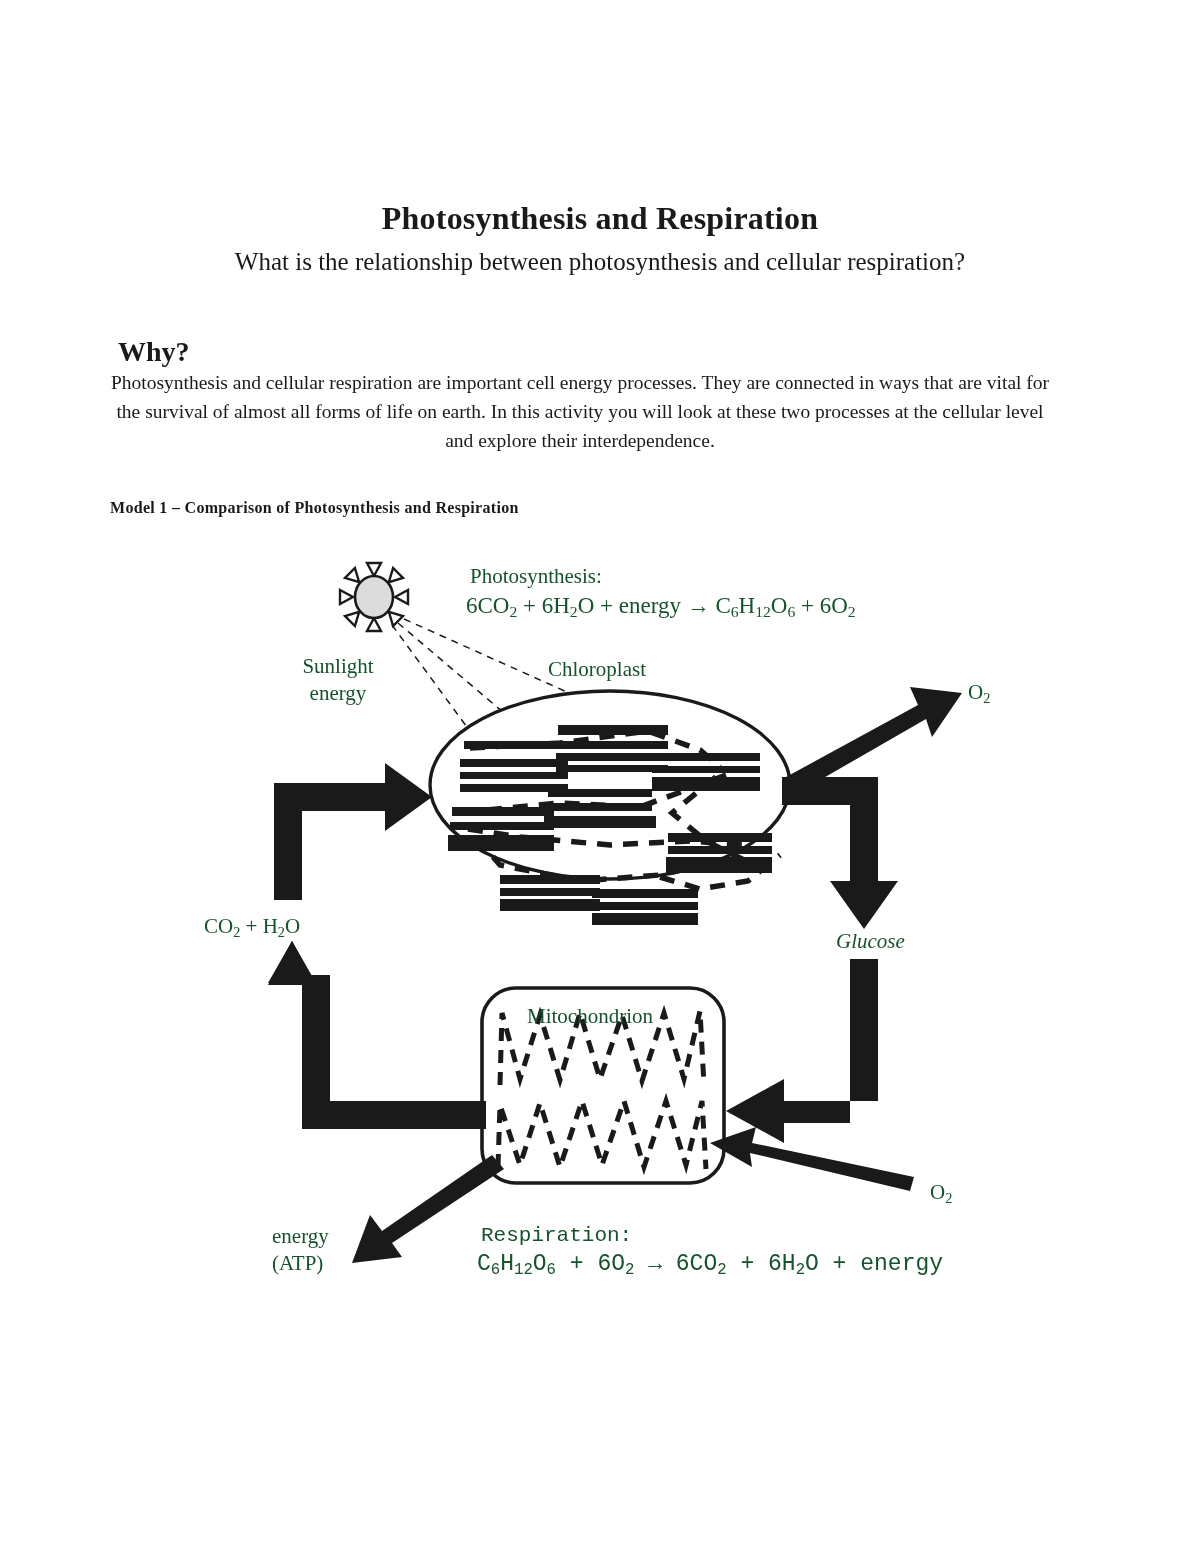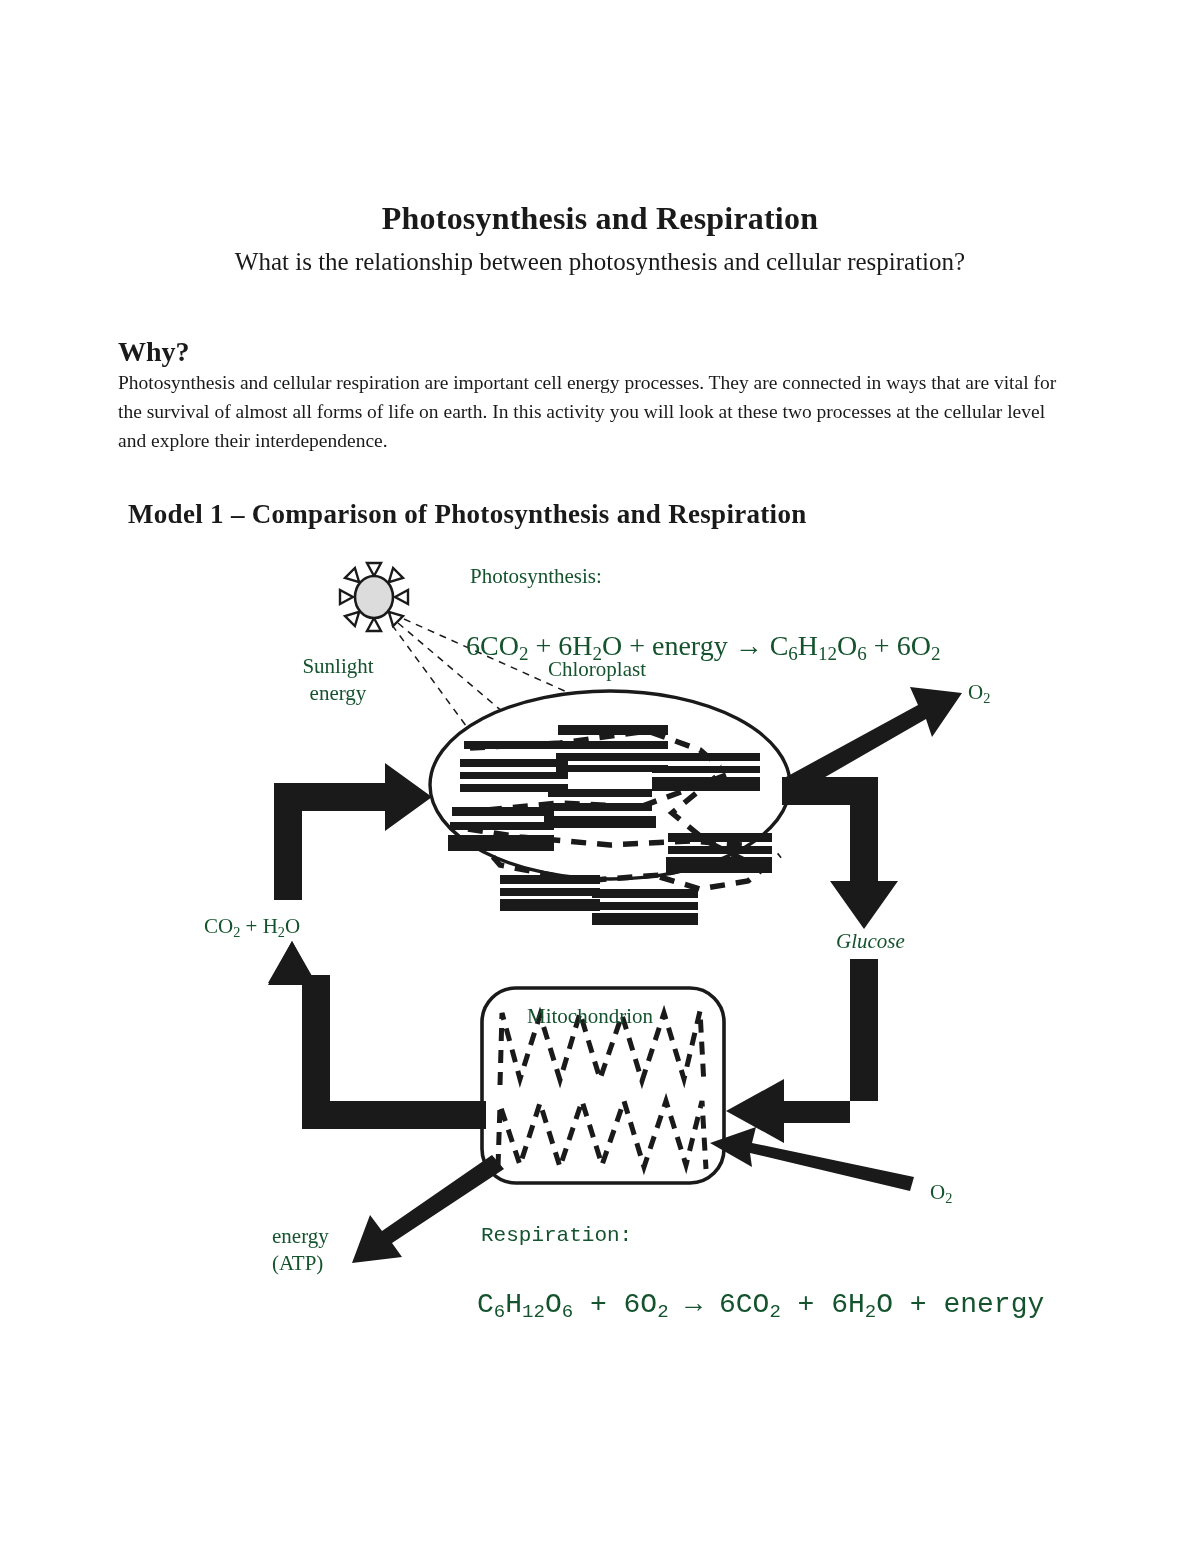--- a/index.html
+++ b/index.html
@@ -45,34 +45,34 @@
   
   .why-heading {
     position: absolute;
     left: 118px;
     top: 336px;
     font-size: 28px;
     font-weight: bold;
   }
   .why-body {
     position: absolute;
-    left: 118px;
+    left: 104px;
     top: 368px;
     width: 952px;
     font-size: 19.5px;
     line-height: 29px;
-    text-align: left;
+    text-align: center;
   }
 
   
   .model-heading {
     position: absolute;
-    left: 128px;
+    left: 110px;
     top: 499px;
-    font-size: 27px;
+    font-size: 16px;
     font-weight: bold;
     letter-spacing: 0.3px;
   }
 
   
   .figure {
     position: absolute;
     left: 0;
     top: 545px;
     width: 1200px;
@@ -84,22 +84,21 @@
 
   
   .fig-label {
     position: absolute;
     font-size: 21px;
     line-height: 27px;
     white-space: nowrap;
     color: #14532d;
   }
   .fig-label.eq {
-    font-size: 28px;
-    margin-top: 40px;
+    font-size: 23px;
   }
   .fig-label sub {
     font-size: 0.68em;
     vertical-align: -0.28em;
   }
 
   .lbl-photosynthesis { left: 470px; top: 18px; }
   .lbl-photo-eq       { left: 466px; top: 47px; }
   .lbl-sunlight       { left: 290px; top: 108px; width: 96px; text-align: center; white-space: normal; }
   .lbl-chloroplast    { left: 548px; top: 111px; }

